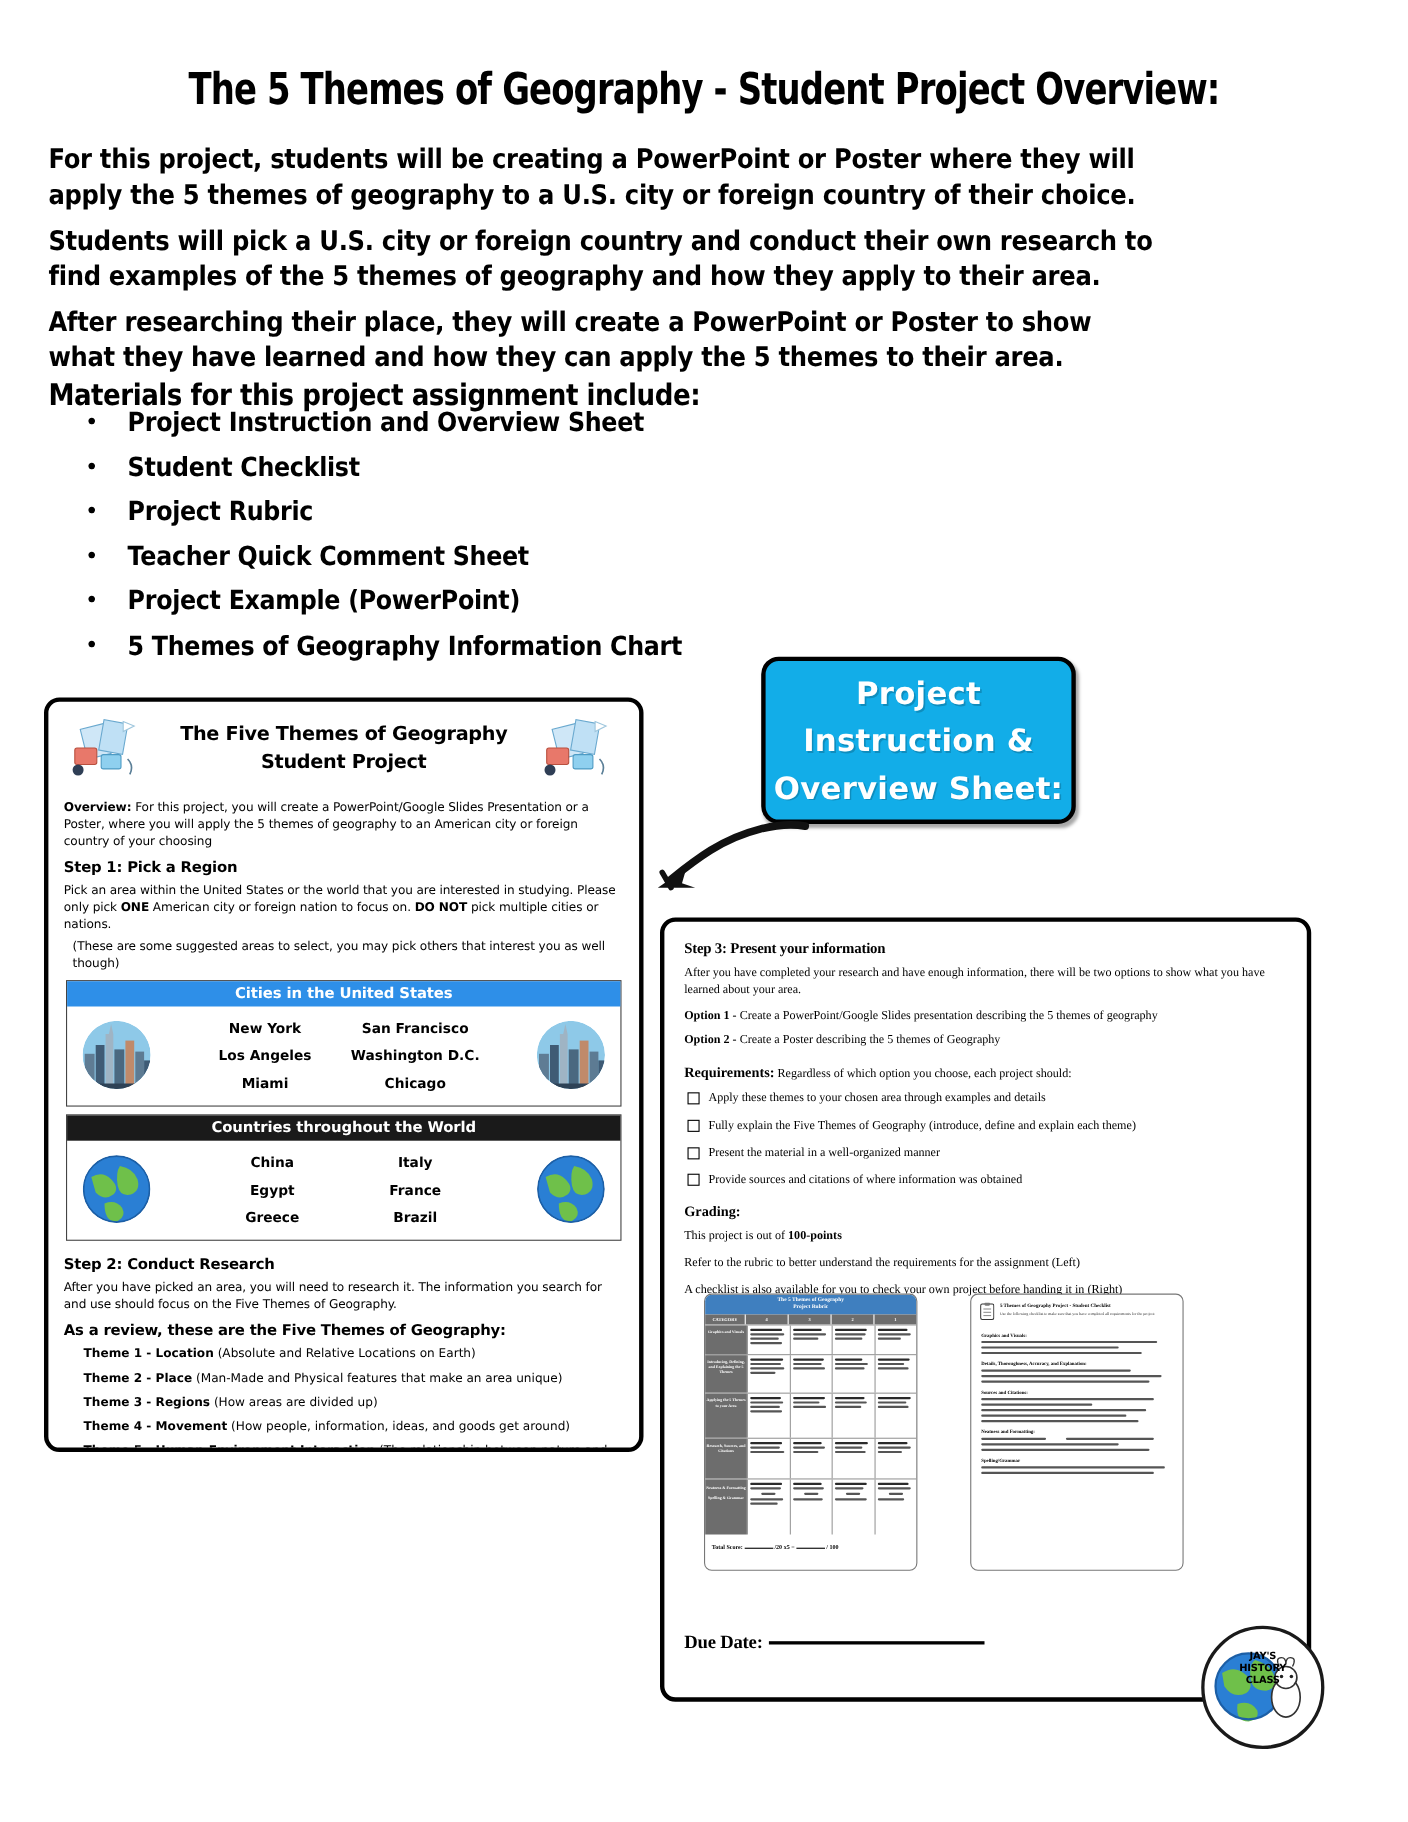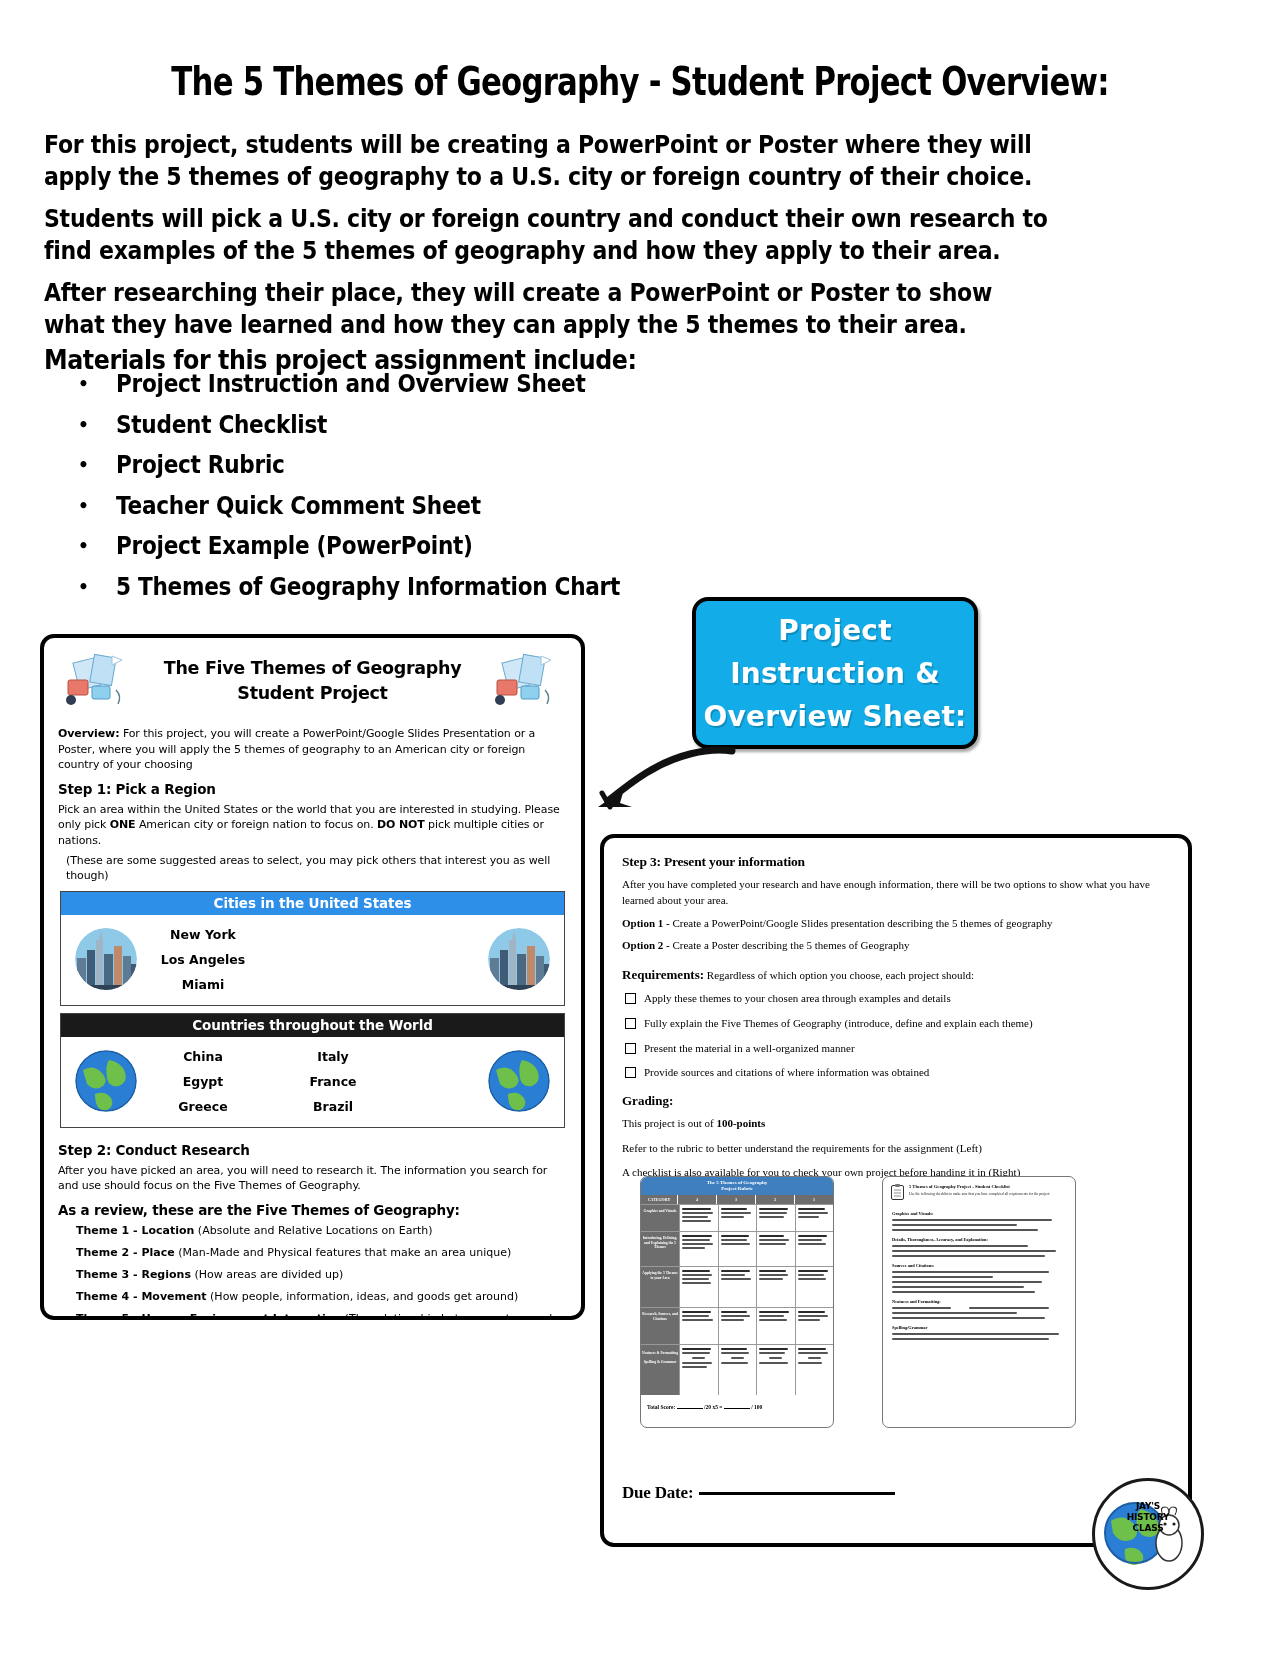--- a/index.html
+++ b/index.html
@@ -192,21 +192,21 @@
   .pt-thumb {
     width: 62px; height: 62px;
     border-radius: 50%;
     flex: 0 0 62px;
     margin: 0 14px;
     overflow: hidden;
   }
   .pt-cols {
     flex: 1 1 auto;
     display: flex;
-    justify-content: flex-start;
+    justify-content: center;
     gap: 26px;
   }
   .pt-col { min-width: 104px; }
   .pt-cell {
     text-align: center;
     font-weight: bold;
     font-size: 12.5px;
     line-height: 25px;
     white-space: nowrap;
   }
@@ -410,20 +410,25 @@
               <rect x="0" y="57" width="62" height="5" fill="#2e4256"></rect>
             </g>
           </svg>
         </div>
         <div class="pt-cols">
           <div class="pt-col">
             <div class="pt-cell">New York</div>
             <div class="pt-cell">Los Angeles</div>
             <div class="pt-cell">Miami</div>
           </div>
+          <div class="pt-col">
+            <div class="pt-cell">San Francisco</div>
+            <div class="pt-cell">Washington D.C.</div>
+            <div class="pt-cell">Chicago</div>
+          </div>
         </div>
         <div class="pt-thumb">
           <svg viewBox="0 0 62 62" width="62" height="62">
             <defs>
                 <clipPath id="cl2">
                   <circle cx="31" cy="31" r="31"></circle>
                 </clipPath>
               </defs>
             <g clip-path="url(#cl2)">
               <rect width="62" height="62" fill="#8ec9e8"></rect>

